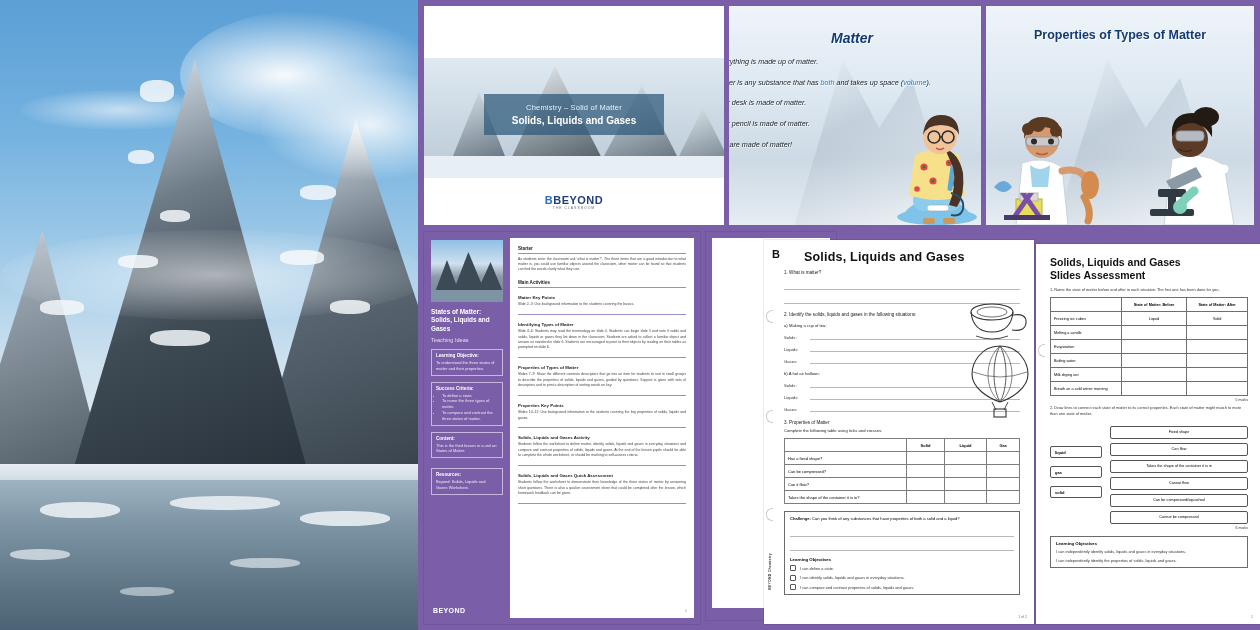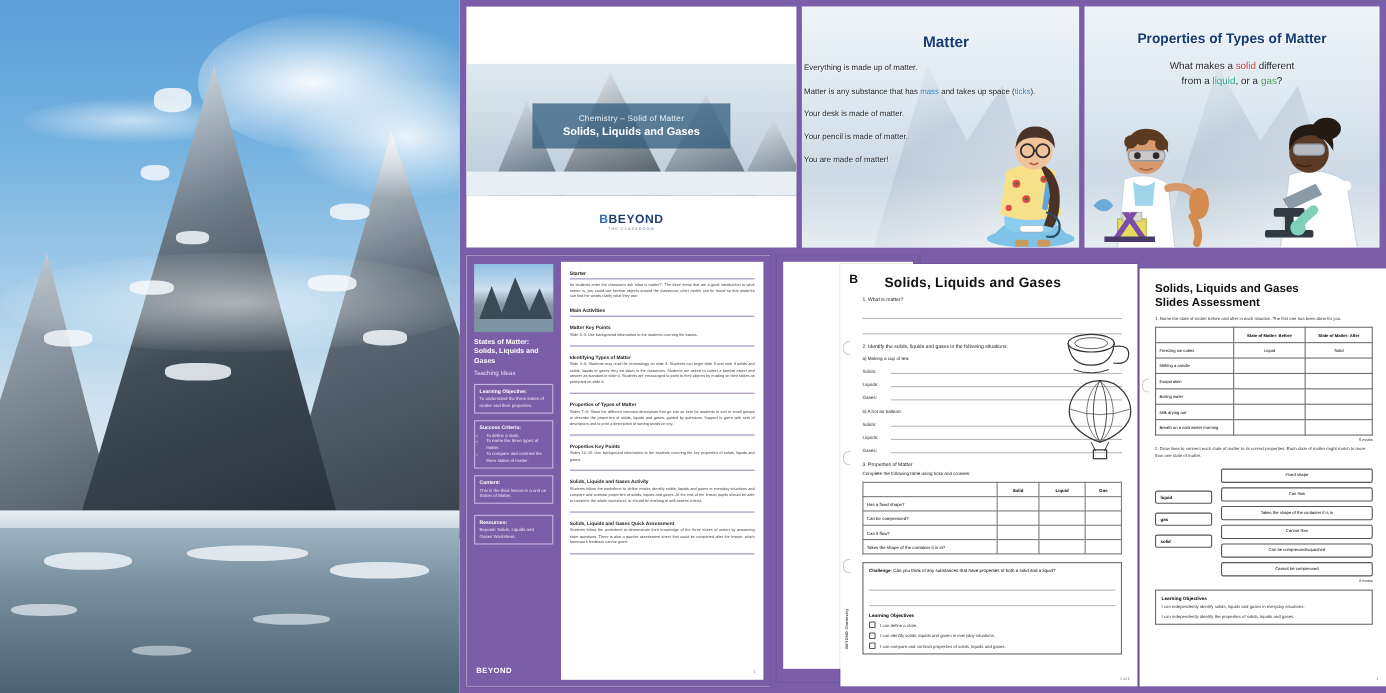--- a/index.html
+++ b/index.html
@@ -63,21 +63,21 @@
   .s1box { position:absolute; left:50%; top:88px; transform:translateX(-50%);
     background:rgba(44,88,120,.72); padding:9px 18px; text-align:center; width:180px; }
   .s1sub { color:#e7f0f6; font-size:7.5px; letter-spacing:.2px; }
   .s1main { color:#fff; font-size:10px; font-weight:bold; margin-top:3px; }
   .s1logo { position:absolute; left:50%; top:188px; transform:translateX(-50%); text-align:center; }
   .logoText { font-size:11px; font-weight:bold; color:#1f3f77; letter-spacing:.5px; }
   .logoText i { font-style:normal; color:#2d6fb8; }
   .logoSub { font-size:3.4px; color:#5a6b84; letter-spacing:1px; }
 
   
-  .s2 { position:absolute; inset:0; padding:8px 6px 0 16px; }
+  .s2 { position:absolute; inset:0; padding:8px 6px 0 0;font-style:italic; }
   .s2title { text-align:center; color:#143a74; font-weight:bold; font-size:14px;
              text-shadow:1px 1px 0 rgba(255,255,255,.9); margin-top:16px; }
   .s2 p { font-size:7.2px; color:#20262c; margin-left:-14px; margin-top:11px; line-height:1.35;
           text-shadow:.5px .5px 0 rgba(255,255,255,.85); }
   .hl-blue { color:#2a7fc1; }
   .girl { position:absolute; right:-4px; bottom:0; width:96px; height:132px; }
 
   
   .s3 { position:absolute; inset:0; }
   .s3title { text-align:center; color:#143a74; font-weight:bold; font-size:12.5px; margin-top:22px;
@@ -219,21 +219,21 @@
           <div class="logoText"><i>B</i>BEYOND</div>
           <div class="logoSub">THE CLASSROOM</div>
         </div>
       </div>
 
       <div class="slide slide2">
         <div class="slidebg"></div>
         <div class="s2">
           <div class="s2title">Matter</div>
           <p>Everything is made up of matter.</p>
-          <p>Matter is any substance that has <span class="hl-blue">mass</span> and takes up space (<span class="hl-blue">ticks</span>).</p>
+          <p>Matter is any substance that has <span class="hl-blue">both</span> and takes up space (<span class="hl-blue">volume</span>).</p>
           <p>Your desk is made of matter.</p>
           <p>Your pencil is made of matter.</p>
           <p>You are made of matter!</p>
         </div>
         <svg class="girl" viewBox="0 0 96 132">
           <ellipse cx="48" cy="124" rx="40" ry="8" fill="#7fc4e8"></ellipse>
           <path d="M14 122 q10 -16 34 -16 q24 0 34 16 q-34 8 -68 0z" fill="#7fc4e8"></path>
           <rect x="24" y="96" width="48" height="22" rx="10" fill="#8ccdee"></rect>
           <path d="M26 62 q22 -10 44 0 l6 40 q-28 10 -56 0z" fill="#f6e08a"></path>
           <circle cx="35" cy="74" r="3.6" fill="#e24a4a"></circle>
@@ -257,24 +257,20 @@
           <rect x="38" y="112" width="22" height="6" rx="3" fill="#fff" stroke="#9aa6b0" stroke-width=".6"></rect>
           <rect x="34" y="125" width="12" height="6" rx="2" fill="#c99a5c"></rect>
           <rect x="54" y="125" width="12" height="6" rx="2" fill="#c99a5c"></rect>
         </svg>
       </div>
 
       <div class="slide slide3">
         <div class="slidebg"></div>
         <div class="s3">
           <div class="s3title">Properties of Types of Matter</div>
-          <div class="s3q">
-            <span>What makes a </span><span class="hl-red">solid</span><span> different</span><br>
-            <span>from a </span><span class="hl-teal">liquid</span><span>, or a </span><span class="hl-green">gas</span><span>?</span>
-          </div>
         </div>
         <svg class="sci" style="left:4px;bottom:0;width:120px;height:118px;" viewBox="0 0 120 118">
           <path d="M32 56 q22 -8 40 4 l6 58 H26z" fill="#fff" stroke="#c9d2da" stroke-width="1"></path>
           <path d="M40 58 q10 8 20 0 l-2 22 h-16z" fill="#9fd4ea"></path>
           <circle cx="52" cy="34" r="17" fill="#d79a6e"></circle>
           <path d="M34 32 q0 -22 18 -22 q20 0 20 22 q-6 -12 -20 -12 q-13 0 -18 12z" fill="#5b3a22"></path>
           <circle cx="38" cy="22" r="6" fill="#5b3a22"></circle>
             <circle cx="66" cy="24" r="6" fill="#5b3a22"></circle>
           <circle cx="48" cy="18" r="7" fill="#5b3a22"></circle>
           <rect x="36" y="30" width="33" height="9" rx="4" fill="rgba(200,215,230,.75)" stroke="#8c9aa8" stroke-width="1"></rect>

